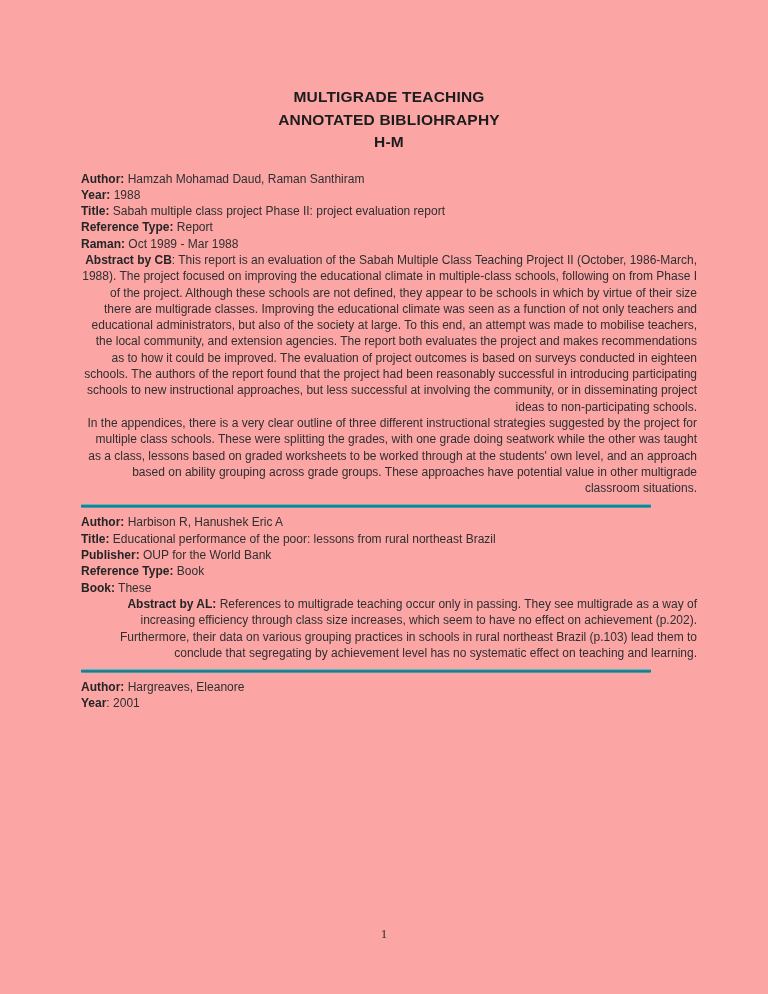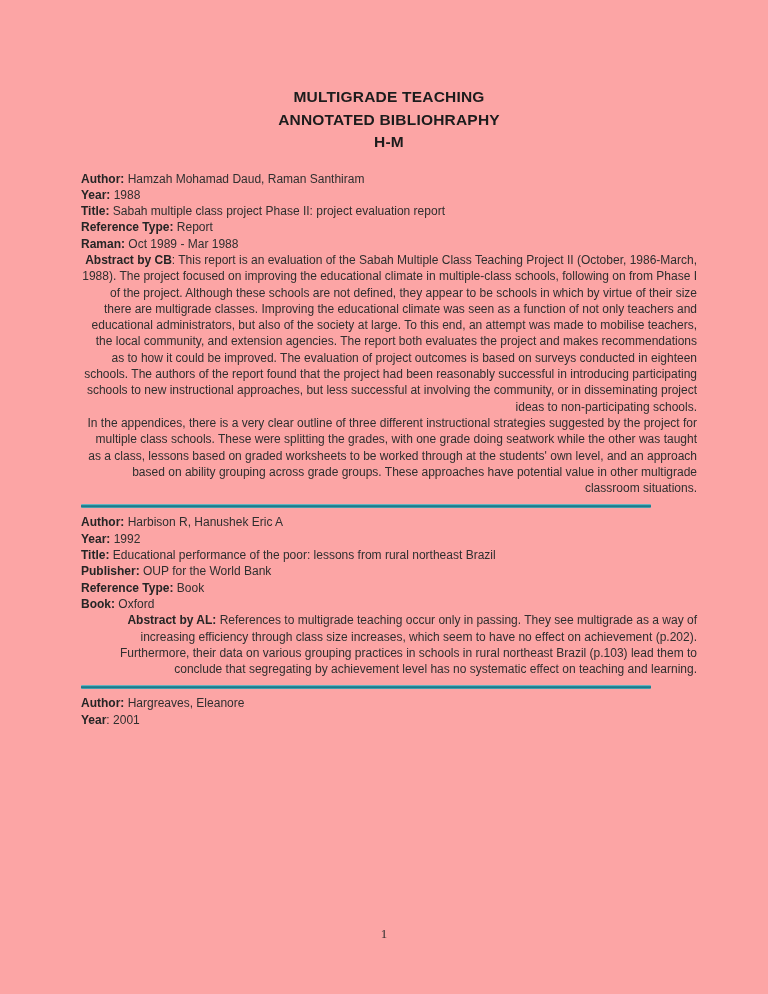--- a/index.html
+++ b/index.html
@@ -80,25 +80,24 @@
       <p class="field"><span class="lbl">Reference Type:</span><span> Report</span></p>
       <p class="field"><span class="lbl">Raman:</span><span> Oct 1989 - Mar 1988</span></p>
       <p class="para"><span class="lbl">Abstract by CB</span><span>: This report is an evaluation of the Sabah Multiple Class Teaching Project II (October, 1986-March, 1988). The project focused on improving the educational climate in multiple-class schools, following on from Phase I of the project. Although these schools are not defined, they appear to be schools in which by virtue of their size there are multigrade classes. Improving the educational climate was seen as a function of not only teachers and educational administrators, but also of the society at large. To this end, an attempt was made to mobilise teachers, the local community, and extension agencies. The report both evaluates the project and makes recommendations as to how it could be improved. The evaluation of project outcomes is based on surveys conducted in eighteen schools. The authors of the report found that the project had been reasonably successful in introducing participating schools to new instructional approaches, but less successful at involving the community, or in disseminating project ideas to non-participating schools.</span></p>
       <p class="para"><span>In the appendices, there is a very clear outline of three different instructional strategies suggested by the project for multiple class schools. These were splitting the grades, with one grade doing seatwork while the other was taught as a class, lessons based on graded worksheets to be worked through at the students' own level, and an approach based on ability grouping across grade groups. These approaches have potential value in other multigrade classroom situations.</span></p>
     </div>
 
     <div class="divider"></div>
 
     <div>
       <p class="field"><span class="lbl">Author:</span><span> Harbison R, Hanushek Eric A</span></p>
-      <p class="field"><span class="lbl">Year:</span><span> 1992</span></p>
       <p class="field"><span class="lbl">Title:</span><span> Educational performance of the poor: lessons from rural northeast Brazil</span></p>
       <p class="field"><span class="lbl">Publisher:</span><span> OUP for the World Bank</span></p>
       <p class="field"><span class="lbl">Reference Type:</span><span> Book</span></p>
-      <p class="field"><span class="lbl">Book:</span><span> Oxford</span></p>
+      <p class="field"><span class="lbl">Book:</span><span> These</span></p>
       <p class="para"><span class="lbl">Abstract by AL:</span><span> References to multigrade teaching occur only in passing. They see multigrade as a way of increasing efficiency through class size increases, which seem to have no effect on achievement (p.202). Furthermore, their data on various grouping practices in schools in rural northeast Brazil (p.103) lead them to conclude that segregating by achievement level has no systematic effect on teaching and learning.</span></p>
     </div>
 
     <div class="divider"></div>
 
     <div>
       <p class="field"><span class="lbl">Author:</span><span> Hargreaves, Eleanore</span></p>
       <p class="field"><span class="lbl">Year</span><span>: 2001</span></p>
     </div>
 

